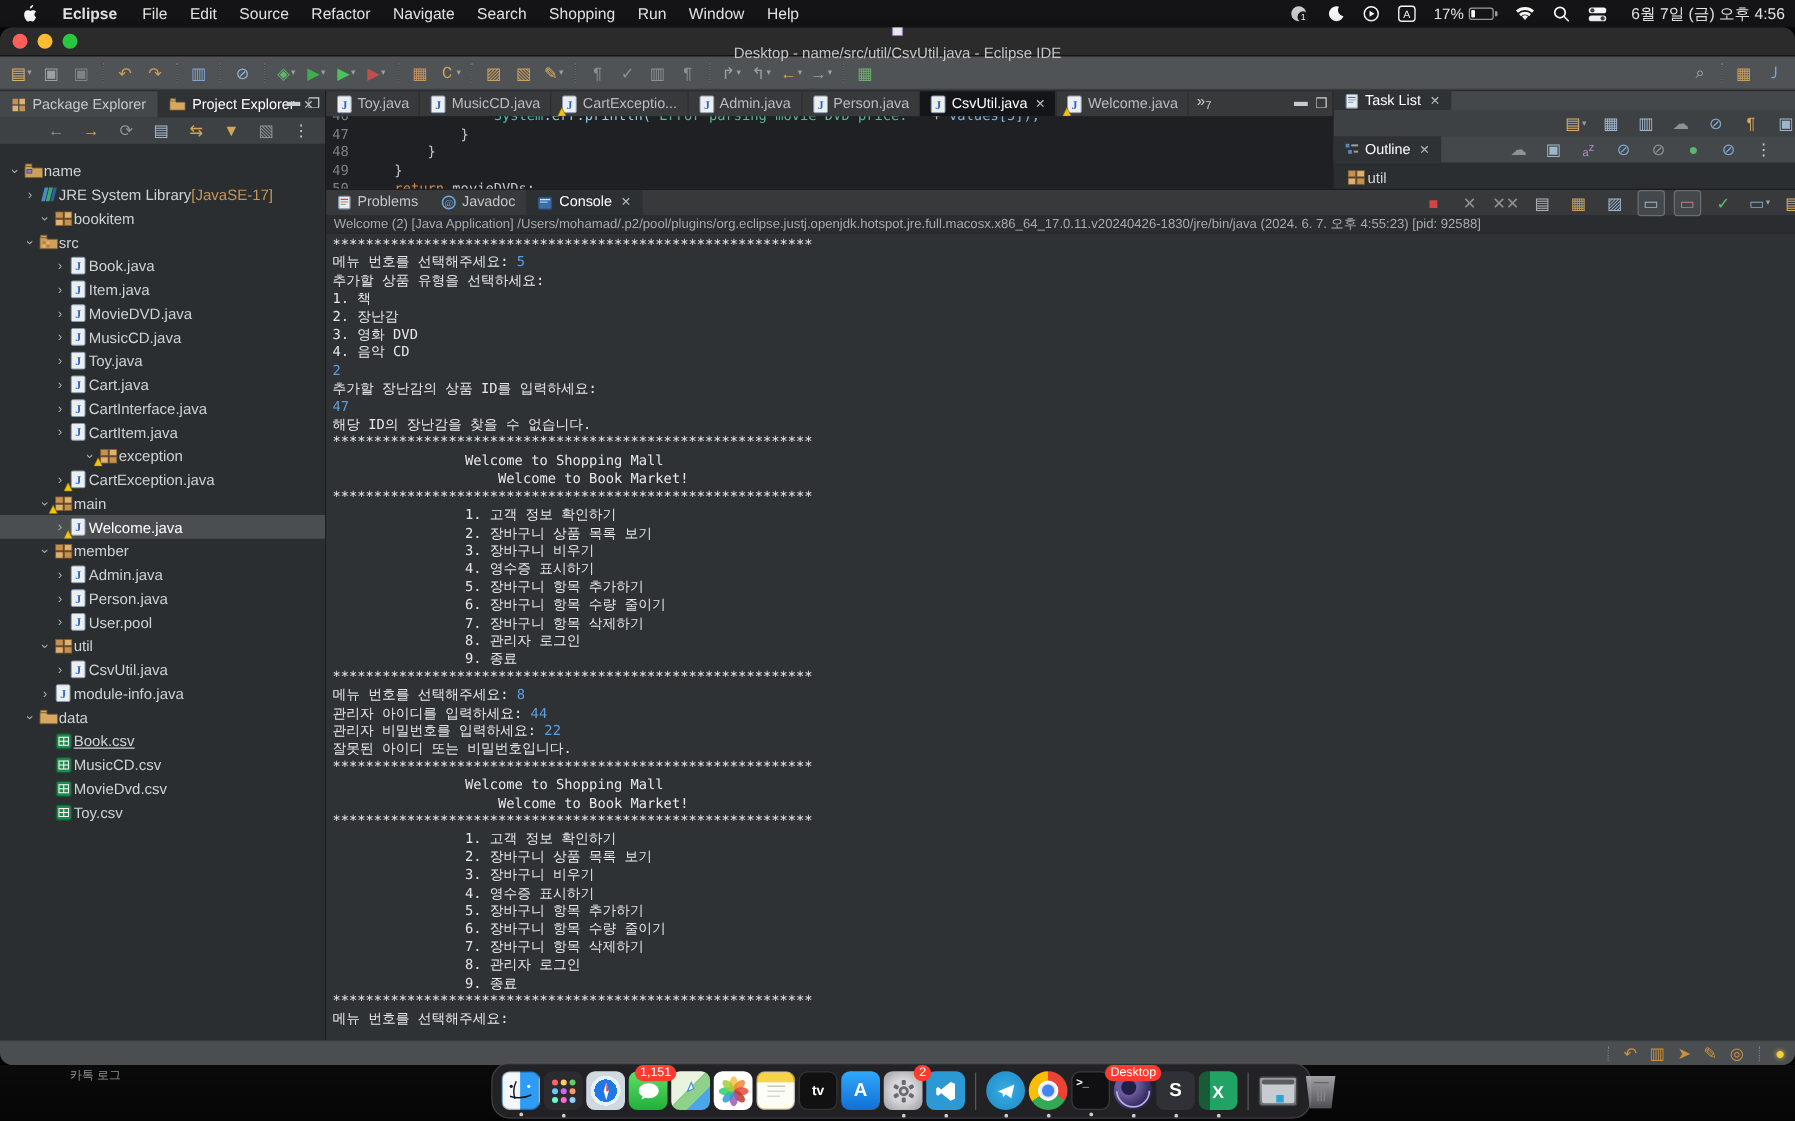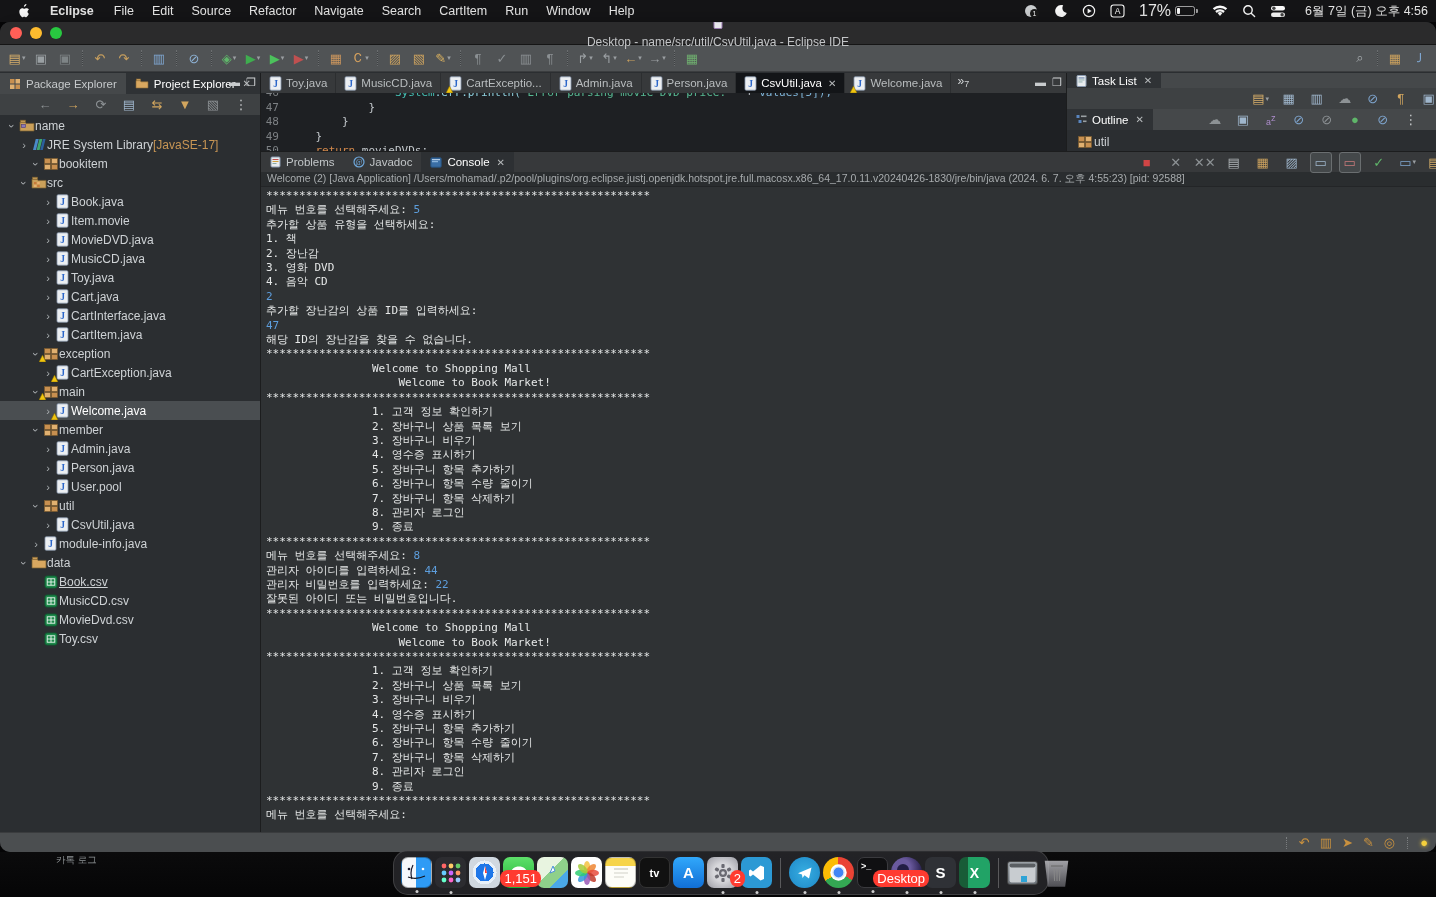--- a/index.html
+++ b/index.html
@@ -39,21 +39,21 @@
   
   .vtabs { height:21px; background:#45484a; display:flex; align-items:stretch; font-size:11.5px; color:#c6c9cb; position:relative; }
   .vtab { display:flex; align-items:center; gap:5px; padding:0 9px; white-space:nowrap; }
   .vtab.active { background:#2f3235; color:#fff; }
   .vclose { font-size:10px; color:#b7babc; margin-left:2px; }
   .minmax { position:absolute; right:4px; top:3px; display:flex; gap:6px; color:#c9ccce; font-size:11px; }
   .ptool { height:21px; background:#3e4143; display:flex; align-items:center; justify-content:flex-end; gap:6px; padding:0 8px; font-size:12px; }
 
   
   .left { width:358px; border-right:1px solid #1c1d1e; background:#2b2e31; display:flex; flex-direction:column; }
-  .tree { flex:1; overflow:hidden; padding-top:1px; }
+  .tree { flex:1; overflow:hidden; padding-top:12px; }
   .trow { height:19px; display:flex; align-items:center; font-size:12px; color:#ced2d5; white-space:nowrap; }
   .trow.sel { background:#4a4e51; color:#fff; }
   .tw { width:12px; display:inline-flex; justify-content:center; color:#a9adb0; font-size:11px; flex:none; }
   .tw.open { transform:rotate(90deg); }
   .ticon { width:17px; display:inline-flex; justify-content:center; position:relative; flex:none; }
   .tsfx { color:#c79554; }
   .warnbdg { position:absolute; left:-3px; bottom:-2px; }
 
   
   .center { flex:1; display:flex; flex-direction:column; }
@@ -90,21 +90,21 @@
     display:flex; align-items:center; justify-content:flex-end; gap:10px; padding:0 8px; font-size:12px; }
   .sb-sep { width:1px; height:12px; border-right:1px dotted #7a7d7f; margin:0 2px; }
 
   
   .desktop { position:absolute; left:0; top:852px; width:1436px; height:45px; background:linear-gradient(#0b0b0c,#050506); }
   .desk-label { position:absolute; left:56px; top:2px; color:#8f9496; font-size:9.5px; }
   .dock { position:absolute; left:393px; bottom:2px; width:656px; height:45px; background:rgba(40,40,44,.82);
     border:1px solid rgba(255,255,255,.14); border-radius:15px; display:flex; align-items:center; padding:0 7px; gap:3px; }
   .dicon { width:31px; height:31px; border-radius:7px; position:relative; flex:none; display:flex; align-items:center; justify-content:center; overflow:visible; }
   .dsep { width:1px; height:30px; background:rgba(255,255,255,.25); margin:0 5px; flex:none; }
-  .dbadge { position:absolute; top:-5px; right:-7px; background:#ff3b30; color:#fff; font-size:13px; border-radius:8px; padding:1px 4px; white-space:nowrap; z-index:3;margin-top:18px; }
+  .dbadge { position:absolute; top:-5px; right:-7px; background:#ff3b30; color:#fff; font-size:10px; border-radius:8px; padding:1px 4px; white-space:nowrap; z-index:3; }
   .ddot { position:absolute; bottom:-6px; left:50%; transform:translateX(-50%); width:3px; height:3px; border-radius:50%; background:#cfcfcf; }
   .dlabel { font-weight:bold; color:#fff; }
 </style>
 </head>
 <body>
 
 <div class="screen">
 
   <div class="menubar">
     <div class="mb-left">
@@ -114,21 +114,21 @@
           </svg>
       </div>
       <div class="mb-item app">Eclipse</div>
       <div style="display:flex;">
           <div class="mb-item">File</div>
           <div class="mb-item">Edit</div>
           <div class="mb-item">Source</div>
           <div class="mb-item">Refactor</div>
           <div class="mb-item">Navigate</div>
           <div class="mb-item">Search</div>
-          <div class="mb-item">CartItem</div>
+          <div class="mb-item">Shopping</div>
           <div class="mb-item">Run</div>
           <div class="mb-item">Window</div>
           <div class="mb-item">Help</div>
         </div>
     </div>
     <div class="mb-right">
       <div class="mb-status">
           <span style="display: inline-flex; align-items: center; margin: 0px 5px;">
             <svg width="16" height="15" viewBox="0 0 16 15">
               <circle cx="7" cy="7" r="6" fill="#cfd2d4"></circle>
@@ -147,21 +147,21 @@
               <path d="M5.6 4.6l4 2.4-4 2.4z" fill="#fff"></path>
             </svg>
           </span>
           <span style="display: inline-flex; align-items: center; margin: 0px 5px;">
             <svg width="15" height="14" viewBox="0 0 15 14">
               <rect x="1" y="1" width="13" height="12" rx="2.5" fill="none" stroke="#fff" stroke-width="1.1"></rect>
               <text x="7.5" y="10.3" font-size="8.5" fill="#fff" text-anchor="middle" font-family="sans-serif">A</text>
             </svg>
           </span>
           <span style="display: inline-flex; align-items: center; margin: 0px 5px;">
-            <span style="font-size:16px;margin-right:4px;">17%</span>
+            <span style="font-size:12px;margin-right:4px;">17%</span>
             <span class="batt-body">
               <span class="batt-fill"></span>
             </span>
             <span class="batt-cap"></span>
           </span>
           <span style="display: inline-flex; align-items: center; margin: 0px 5px;">
             <svg width="16" height="12" viewBox="0 0 16 12">
               <path d="M8 11l2.4-2.9a3.8 3.8 0 0 0-4.8 0z" fill="#fff"></path>
               <path d="M3.2 6.1a7.4 7.4 0 0 1 9.6 0l-1.5 1.8a5 5 0 0 0-6.6 0z" fill="#fff"></path>
               <path d="M.8 3.3a11 11 0 0 1 14.4 0l-1.5 1.8a8.6 8.6 0 0 0-11.4 0z" fill="#fff"></path>
@@ -344,21 +344,21 @@
               <span>Book.java</span>
             </div>
             <div class="trow" style="padding-left: 42px;">
               <span class="tw">›</span>
               <span class="ticon">
                 <svg width="13" height="15" viewBox="0 0 13 15">
                   <rect x="1" y="0.8" width="11" height="13.4" rx="1.2" fill="#eceff2" stroke="#8a9ab0" stroke-width="0.8"></rect>
                   <text x="6.5" y="11.2" font-size="9.5" font-weight="bold" fill="#2b66c9" text-anchor="middle" font-family="serif">J</text>
                 </svg>
               </span>
-              <span>Item.movie</span>
+              <span>Item.java</span>
             </div>
             <div class="trow" style="padding-left: 42px;">
               <span class="tw">›</span>
               <span class="ticon">
                 <svg width="13" height="15" viewBox="0 0 13 15">
                   <rect x="1" y="0.8" width="11" height="13.4" rx="1.2" fill="#eceff2" stroke="#8a9ab0" stroke-width="0.8"></rect>
                   <text x="6.5" y="11.2" font-size="9.5" font-weight="bold" fill="#2b66c9" text-anchor="middle" font-family="serif">J</text>
                 </svg>
               </span>
               <span>MovieDVD.java</span>
@@ -406,21 +406,21 @@
             <div class="trow" style="padding-left: 42px;">
               <span class="tw">›</span>
               <span class="ticon">
                 <svg width="13" height="15" viewBox="0 0 13 15">
                   <rect x="1" y="0.8" width="11" height="13.4" rx="1.2" fill="#eceff2" stroke="#8a9ab0" stroke-width="0.8"></rect>
                   <text x="6.5" y="11.2" font-size="9.5" font-weight="bold" fill="#2b66c9" text-anchor="middle" font-family="serif">J</text>
                 </svg>
               </span>
               <span>CartItem.java</span>
             </div>
-            <div class="trow" style="padding-left: 30px;">
+            <div class="trow" style="padding-left: 30px; margin-left: 36px;">
               <span class="tw open">›</span>
               <span class="ticon">
                 <svg width="14" height="12" viewBox="0 0 14 12">
                   <rect x="0.5" y="0.5" width="6" height="5" fill="#c89050" stroke="#7a5a2e" stroke-width="0.7"></rect>
                   <rect x="7.5" y="0.5" width="6" height="5" fill="#e0b070" stroke="#7a5a2e" stroke-width="0.7"></rect>
                   <rect x="0.5" y="6.5" width="6" height="5" fill="#e0b070" stroke="#7a5a2e" stroke-width="0.7"></rect>
                   <rect x="7.5" y="6.5" width="6" height="5" fill="#c89050" stroke="#7a5a2e" stroke-width="0.7"></rect>
                 </svg>
                 <svg class="warnbdg" width="7" height="7" viewBox="0 0 7 7">
                   <path d="M0 7 L3.5 0 L7 7 Z" fill="#f1c40f" stroke="#7a6400" stroke-width="0.5"></path>

